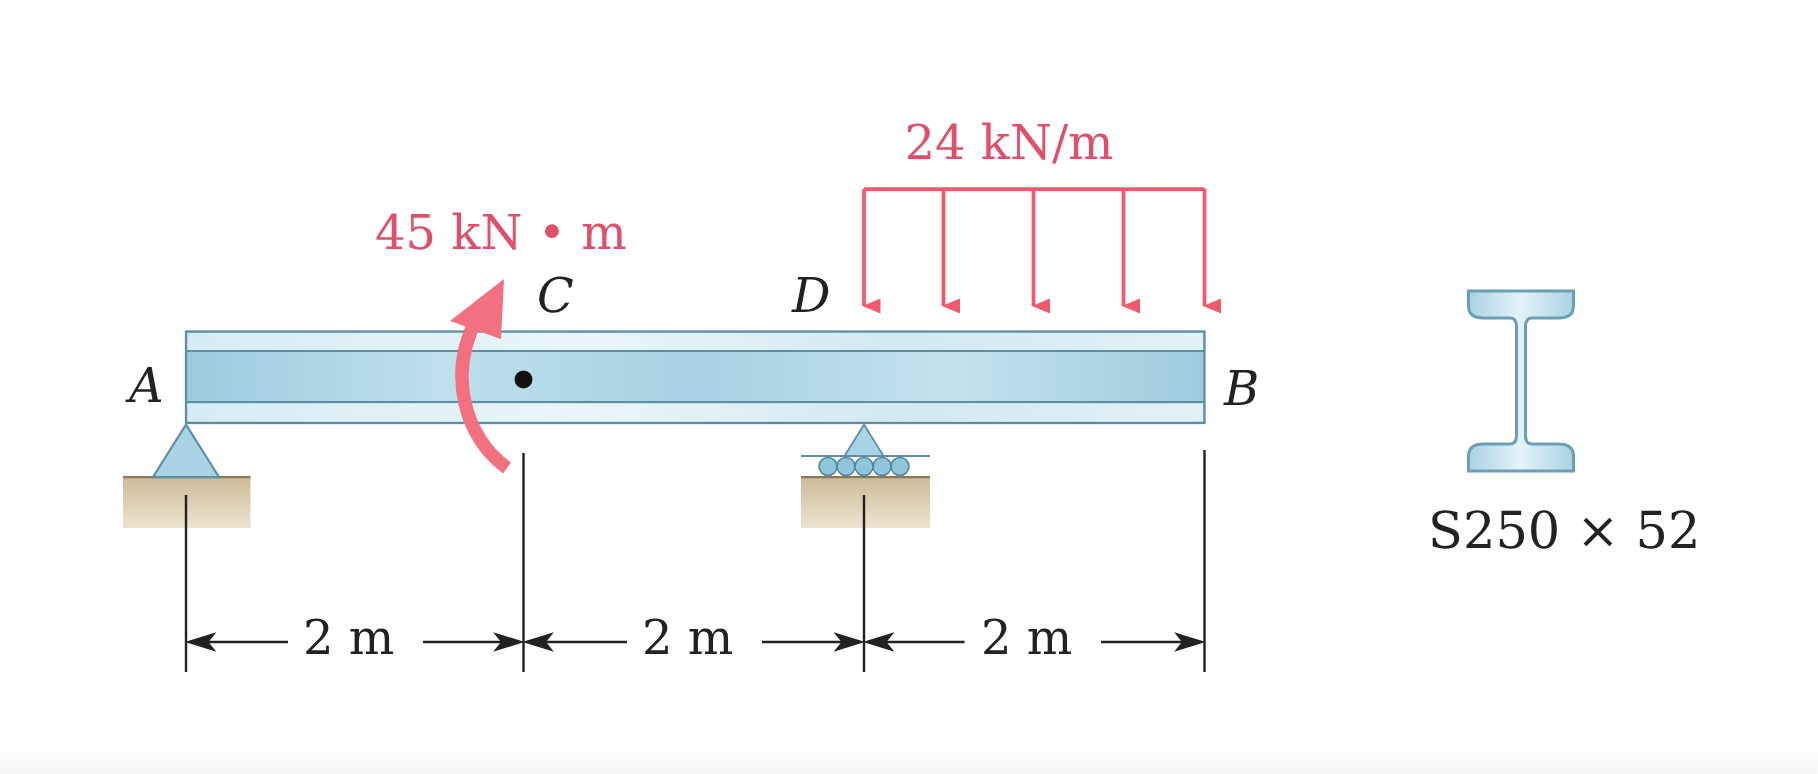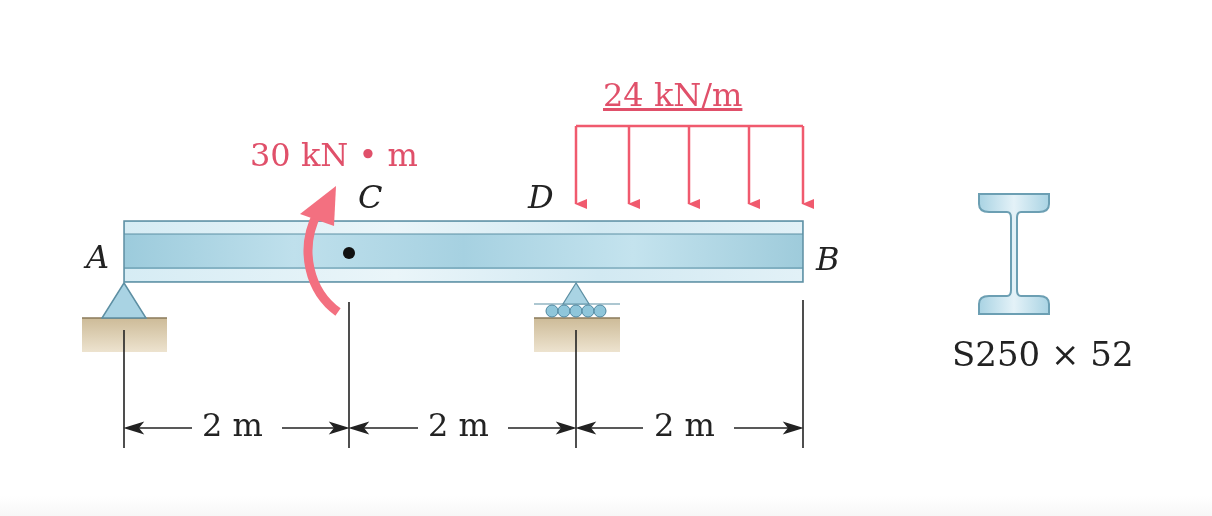--- a/index.html
+++ b/index.html
@@ -102,22 +102,22 @@
     <line x1="803" y1="126" x2="803" y2="204" marker-end="url(#arrHeadRed)"></line>
   </g>
 
   <g>
     <path d="M338,312 C310,292 298,250 318,212" stroke="#f37080" stroke-width="9" fill="none" stroke-linecap="butt"></path>
     <path d="M300,214 L336,186 L334,226 Z" fill="#f37080"></path>
   </g>
 </svg>
 
 
-<div class="lbl" style="position:absolute;left:603px;top:76px;font-size:32px;color:#e0506a;text-decoration:underline;">24 kN/m</div>
-<div class="lbl" style="position:absolute;left:250px;top:136px;font-size:32px;color:#e0506a;white-space:nowrap;">30 kN • m</div>
+<div class="lbl" style="position:absolute;left:603px;top:76px;font-size:32px;color:#e0506a;">24 kN/m</div>
+<div class="lbl" style="position:absolute;left:250px;top:136px;font-size:32px;color:#e0506a;white-space:nowrap;">45 kN • m</div>
 <div class="lbl" style="position:absolute;left:358px;top:178px;font-size:32px;font-style:italic;color:#222;">C</div>
 <div class="lbl" style="position:absolute;left:528px;top:178px;font-size:32px;font-style:italic;color:#222;">D</div>
 <div class="lbl" style="position:absolute;left:86px;top:238px;font-size:32px;font-style:italic;color:#222;">A</div>
 <div class="lbl" style="position:absolute;left:816px;top:240px;font-size:32px;font-style:italic;color:#222;">B</div>
 
 <div class="lbl" style="position:absolute;left:202px;top:406px;font-size:32px;color:#222;">2 m</div>
 <div class="lbl" style="position:absolute;left:428px;top:406px;font-size:32px;color:#222;">2 m</div>
 <div class="lbl" style="position:absolute;left:654px;top:406px;font-size:32px;color:#222;">2 m</div>
 
 

